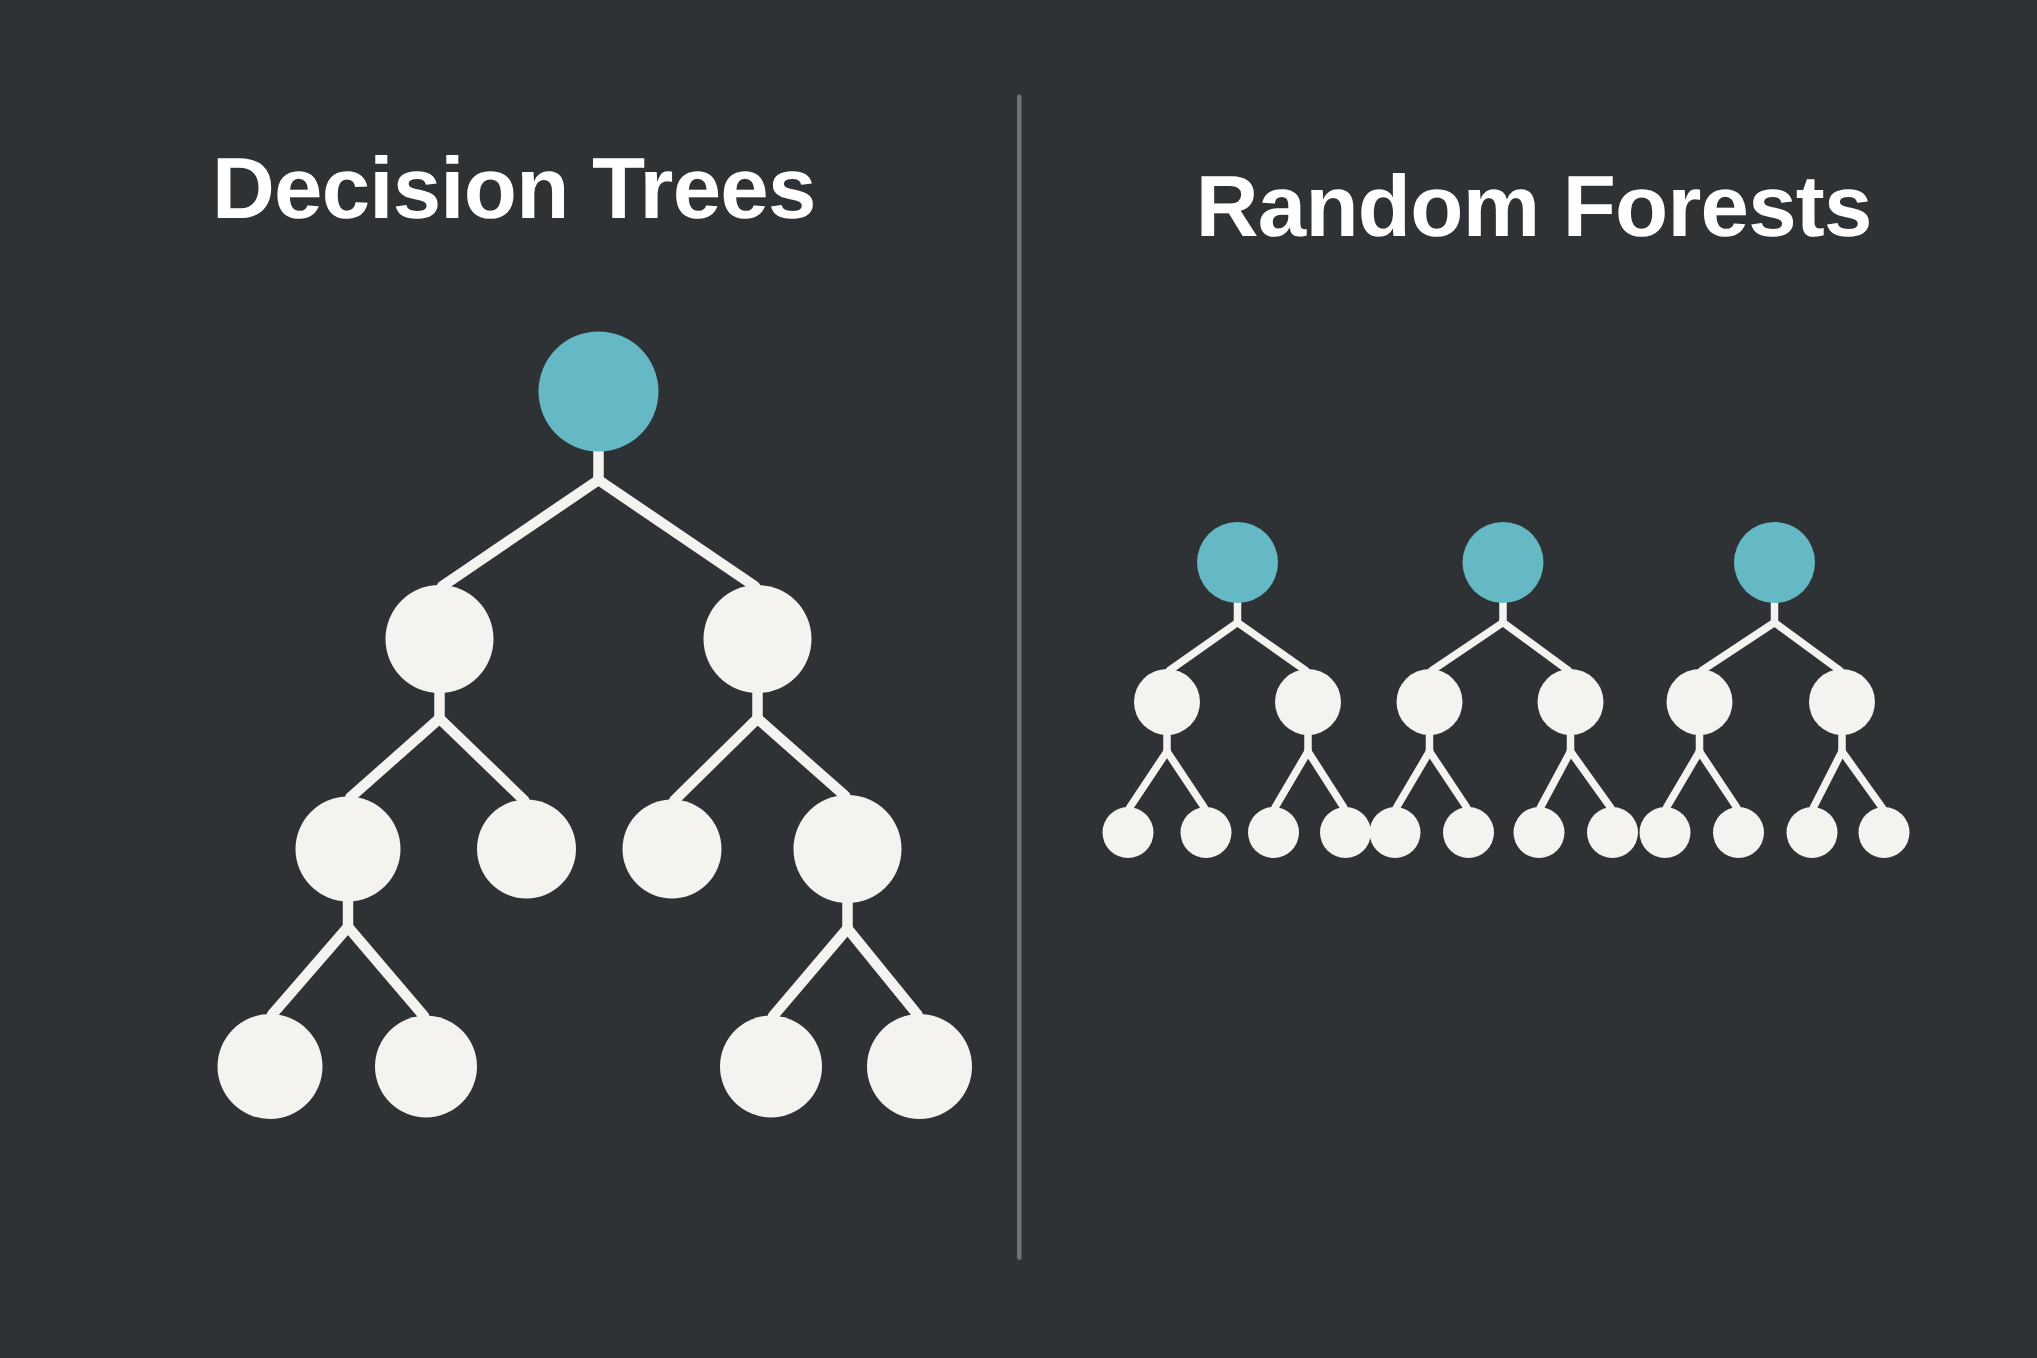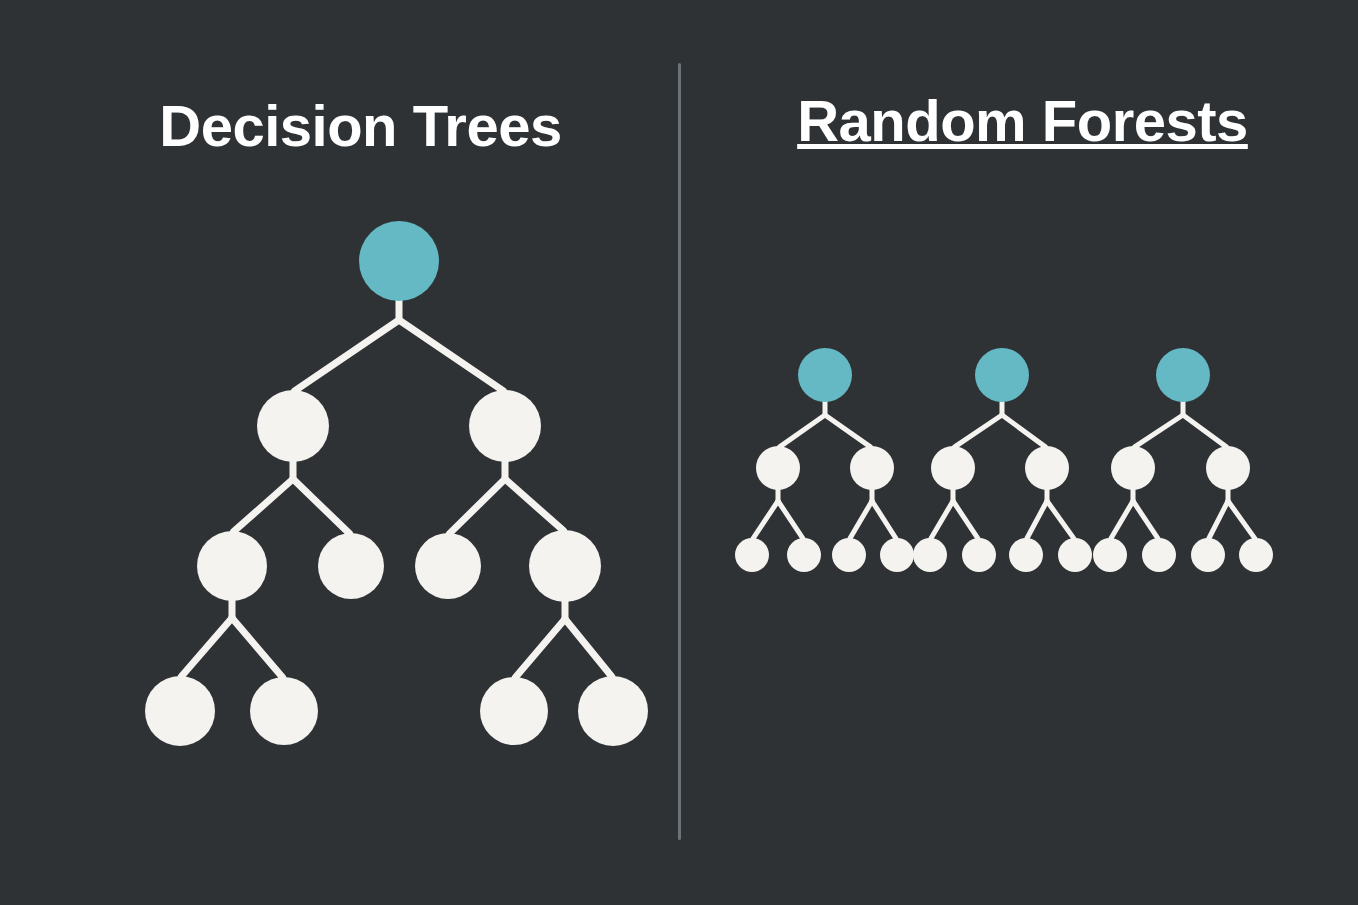--- a/index.html
+++ b/index.html
@@ -15,47 +15,46 @@
     width: 1358px;
     height: 905px;
     background: #2e3235;
     overflow: hidden;
   }
   .panel {
     position: absolute;
     top: 0;
     height: 905px;
   }
-  #panel-left  { left: 0;    width: 679px; padding-left: 36px; }
+  #panel-left  { left: 0;    width: 679px; }
   #panel-right { left: 679px; width: 679px; }
 
   .panel-title {
     position: absolute;
     width: 100%;
     text-align: center;
     color: #ffffff;
     font-weight: bold;
     letter-spacing: -0.5px;
     white-space: nowrap;
     -webkit-font-smoothing: antialiased;
   }
   #title-left {
     top: 95px;
     font-size: 58px;
     line-height: 62px;
     left: 0;
     text-indent: 6px;
   }
   #title-right {
-    top: 90px;
+    top: 107px;
     font-size: 58px;
     line-height: 62px;
     left: 0;
     text-indent: 8px;
-    text-decoration: underline;
   }
 
   .divider {
     position: absolute;
     left: 678px;
     top: 63px;
     width: 3px;
     height: 777px;
     background: #6b7378;
     border-radius: 2px;

